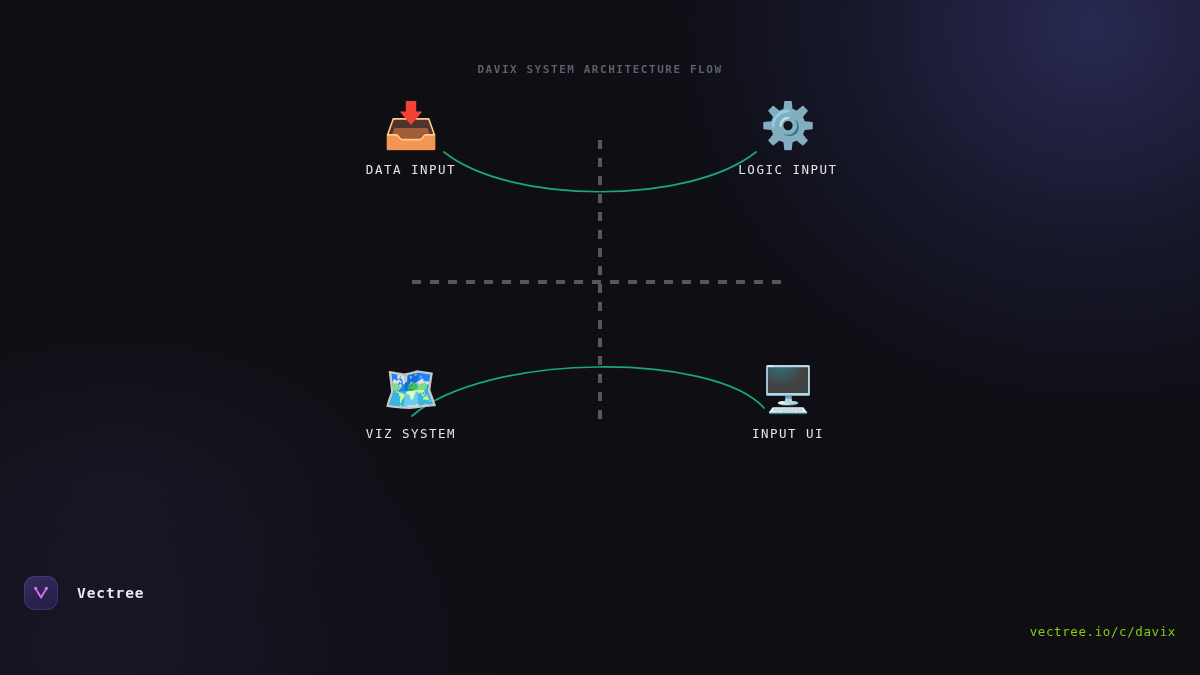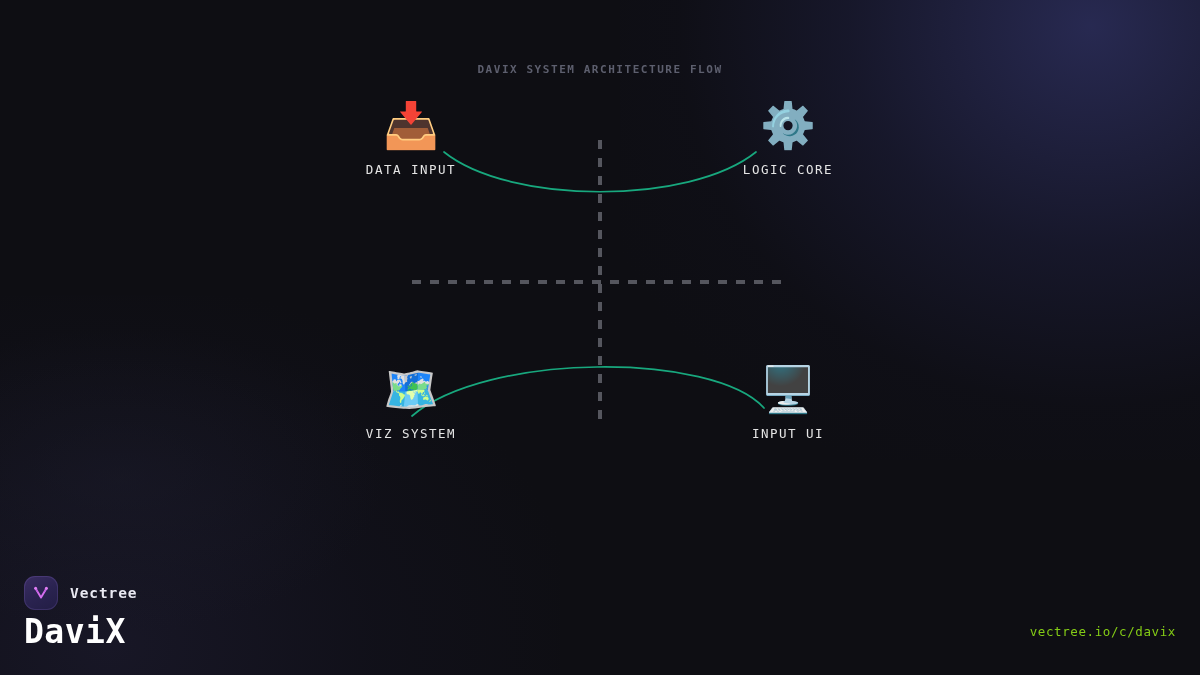--- a/index.html
+++ b/index.html
@@ -109,21 +109,21 @@
     white-space: nowrap;
   }
 
   
   #brand-row {
     position: absolute;
     left: 24px;
     top: 576px;
     display: flex;
     align-items: center;
-    gap: 12px;
+    gap: 19px;
   }
   #brand-logo {
     width: 34px;
     height: 34px;
     border-radius: 11px;
     background: linear-gradient(150deg, #3b2d63 0%, #2a2350 52%, #221d44 100%);
     box-shadow: inset 0 0 0 1px rgba(150,120,220,0.20);
     display: flex;
     align-items: center;
     justify-content: center;
@@ -171,21 +171,21 @@
     <path d="M 412 416 C 486 352, 714 352, 764 408" fill="none" stroke="#18a87e" stroke-width="1.7" stroke-linecap="round"></path>
   </svg>
 
   <div class="node" style="left:411px; top:96px;">
     <span class="node-icon">📥</span>
     <span class="node-label">DATA INPUT</span>
   </div>
 
   <div class="node" style="left:788px; top:96px;">
     <span class="node-icon">⚙️</span>
-    <span class="node-label">LOGIC CORE</span>
+    <span class="node-label">LOGIC INPUT</span>
   </div>
 
   <div class="node" style="left:411px; top:360px;">
     <span class="node-icon">🗺️</span>
     <span class="node-label">VIZ SYSTEM</span>
   </div>
 
   <div class="node" style="left:788px; top:360px;">
     <span class="node-icon">🖥️</span>
     <span class="node-label">INPUT UI</span>
@@ -197,17 +197,16 @@
         <path d="M 4.6 5.6 L 10 14.6 L 15.4 5.6" fill="none" stroke="#d56ef0" stroke-width="1.9" stroke-linecap="round" stroke-linejoin="round"></path>
         <path d="M 4.6 5.6 L 6.4 8.1" fill="none" stroke="#c05ce0" stroke-width="1.5" stroke-linecap="round"></path>
         <path d="M 15.4 5.6 L 13.6 8.1" fill="none" stroke="#c05ce0" stroke-width="1.5" stroke-linecap="round"></path>
         <circle cx="4.6" cy="5.2" r="1.5" fill="#e07ef5"></circle>
         <circle cx="15.4" cy="5.2" r="1.5" fill="#e07ef5"></circle>
       </svg>
     </div>
     <span id="brand-name">Vectree</span>
   </div>
 
-  <div id="deck-title">DaviX</div>
 
   <div id="footer-url">vectree.io/c/davix</div>
 
 </div>
 
 </body></html>

